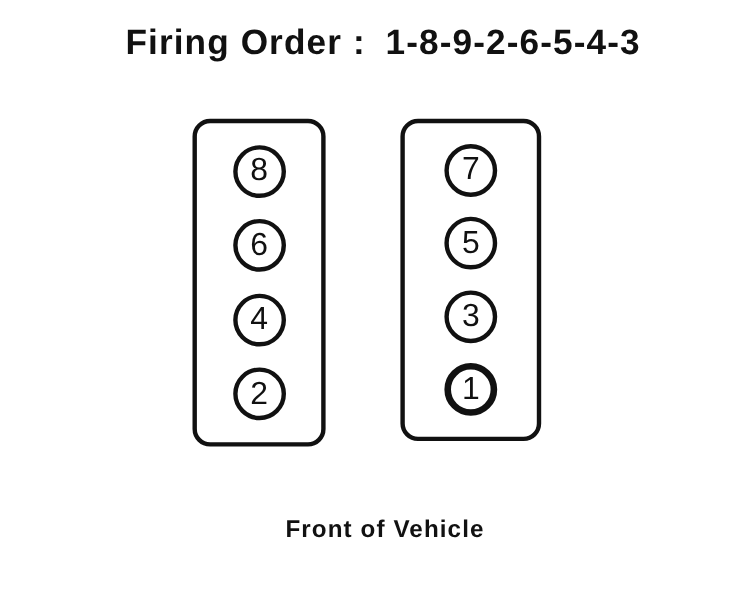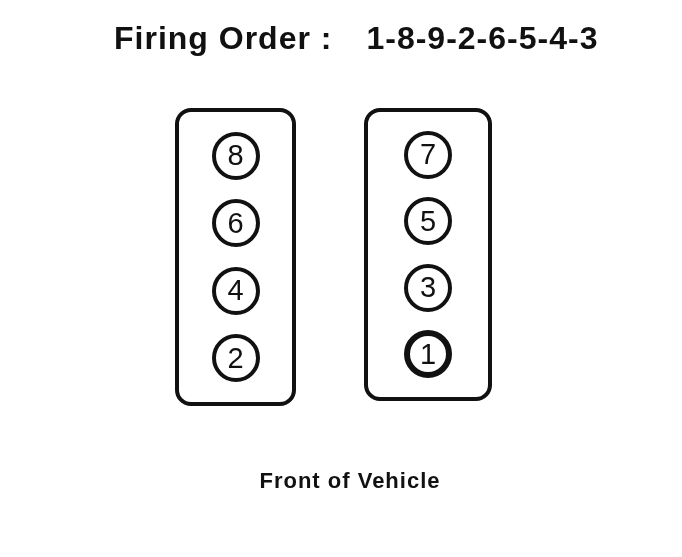--- a/index.html
+++ b/index.html
@@ -15,21 +15,21 @@
     font-family: "Liberation Sans", sans-serif;
     color: #111111;
     overflow: hidden;
   }
   .title {
     position: absolute;
     left: 114px;
     top: 20px;
     display: flex;
     align-items: baseline;
-    gap: 34px;
+    gap: 18px;
     font-size: 32px;
     font-weight: bold;
     letter-spacing: 1px;
     white-space: nowrap;
   }
   .bank {
     position: absolute;
     box-sizing: border-box;
     border: 4px solid #111111;
     border-radius: 16px;

